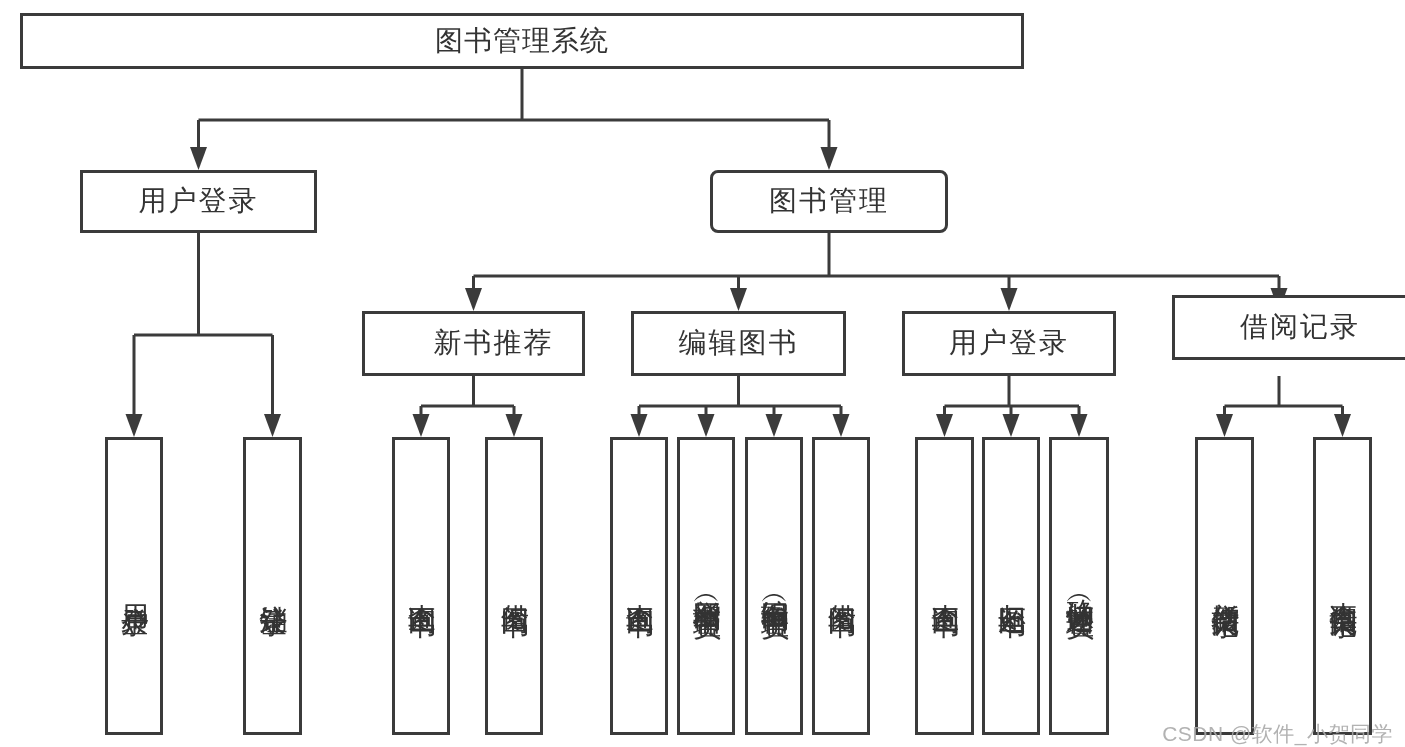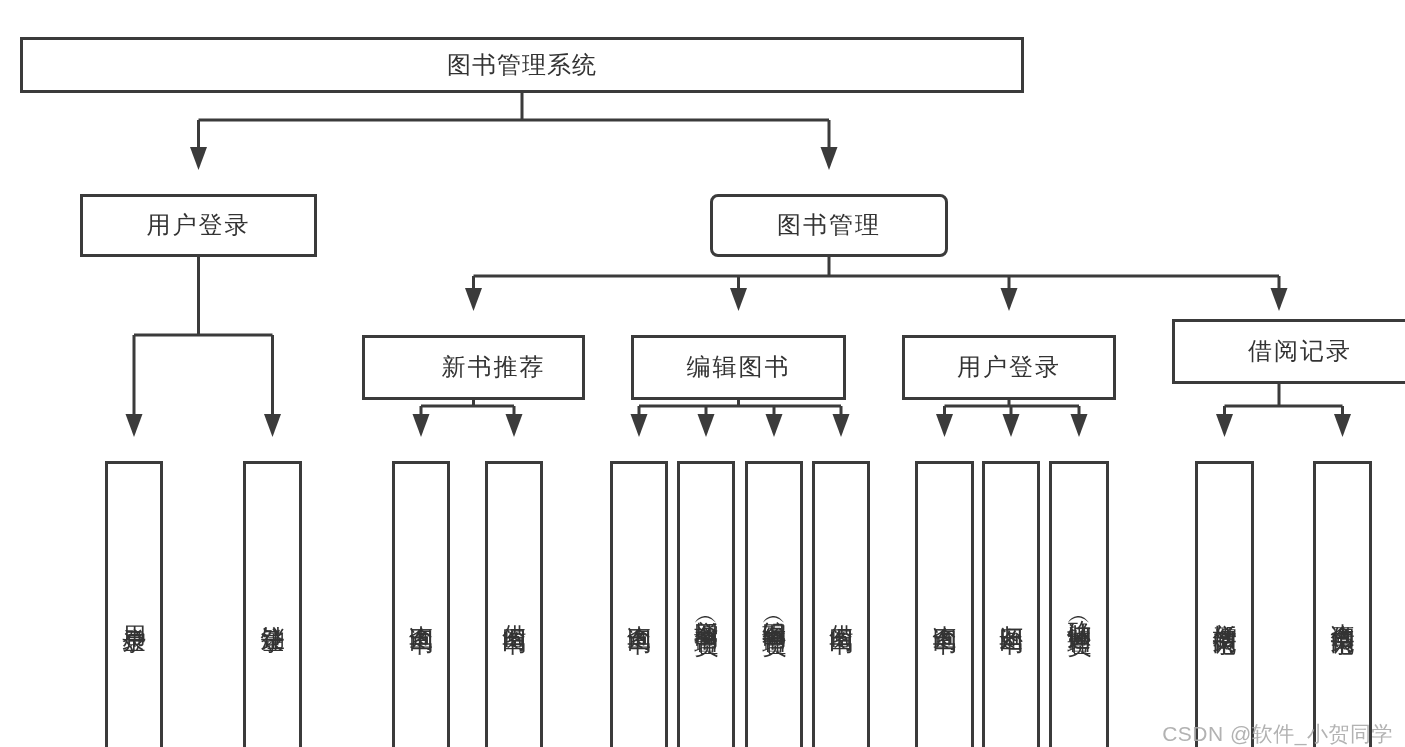--- a/index.html
+++ b/index.html
@@ -34,24 +34,23 @@
   }
   .node {
     position: absolute;
     box-sizing: border-box;
     border: 3px solid var(--line);
     background: var(--background);
     color: var(--text);
     display: flex;
     align-items: center;
     justify-content: center;
-    font-size: 24px;
+    font-size: 28px;
     line-height: 1.1;
     white-space: nowrap;
-    margin-top: 24px;
   }
   .node.h { letter-spacing: 2px; }
   .node.root-box { letter-spacing: 1px; }
   .node.v {
     writing-mode: vertical-rl;
     letter-spacing: 2px;
   }
   .watermark {
     position: absolute;
     top: 720px;

